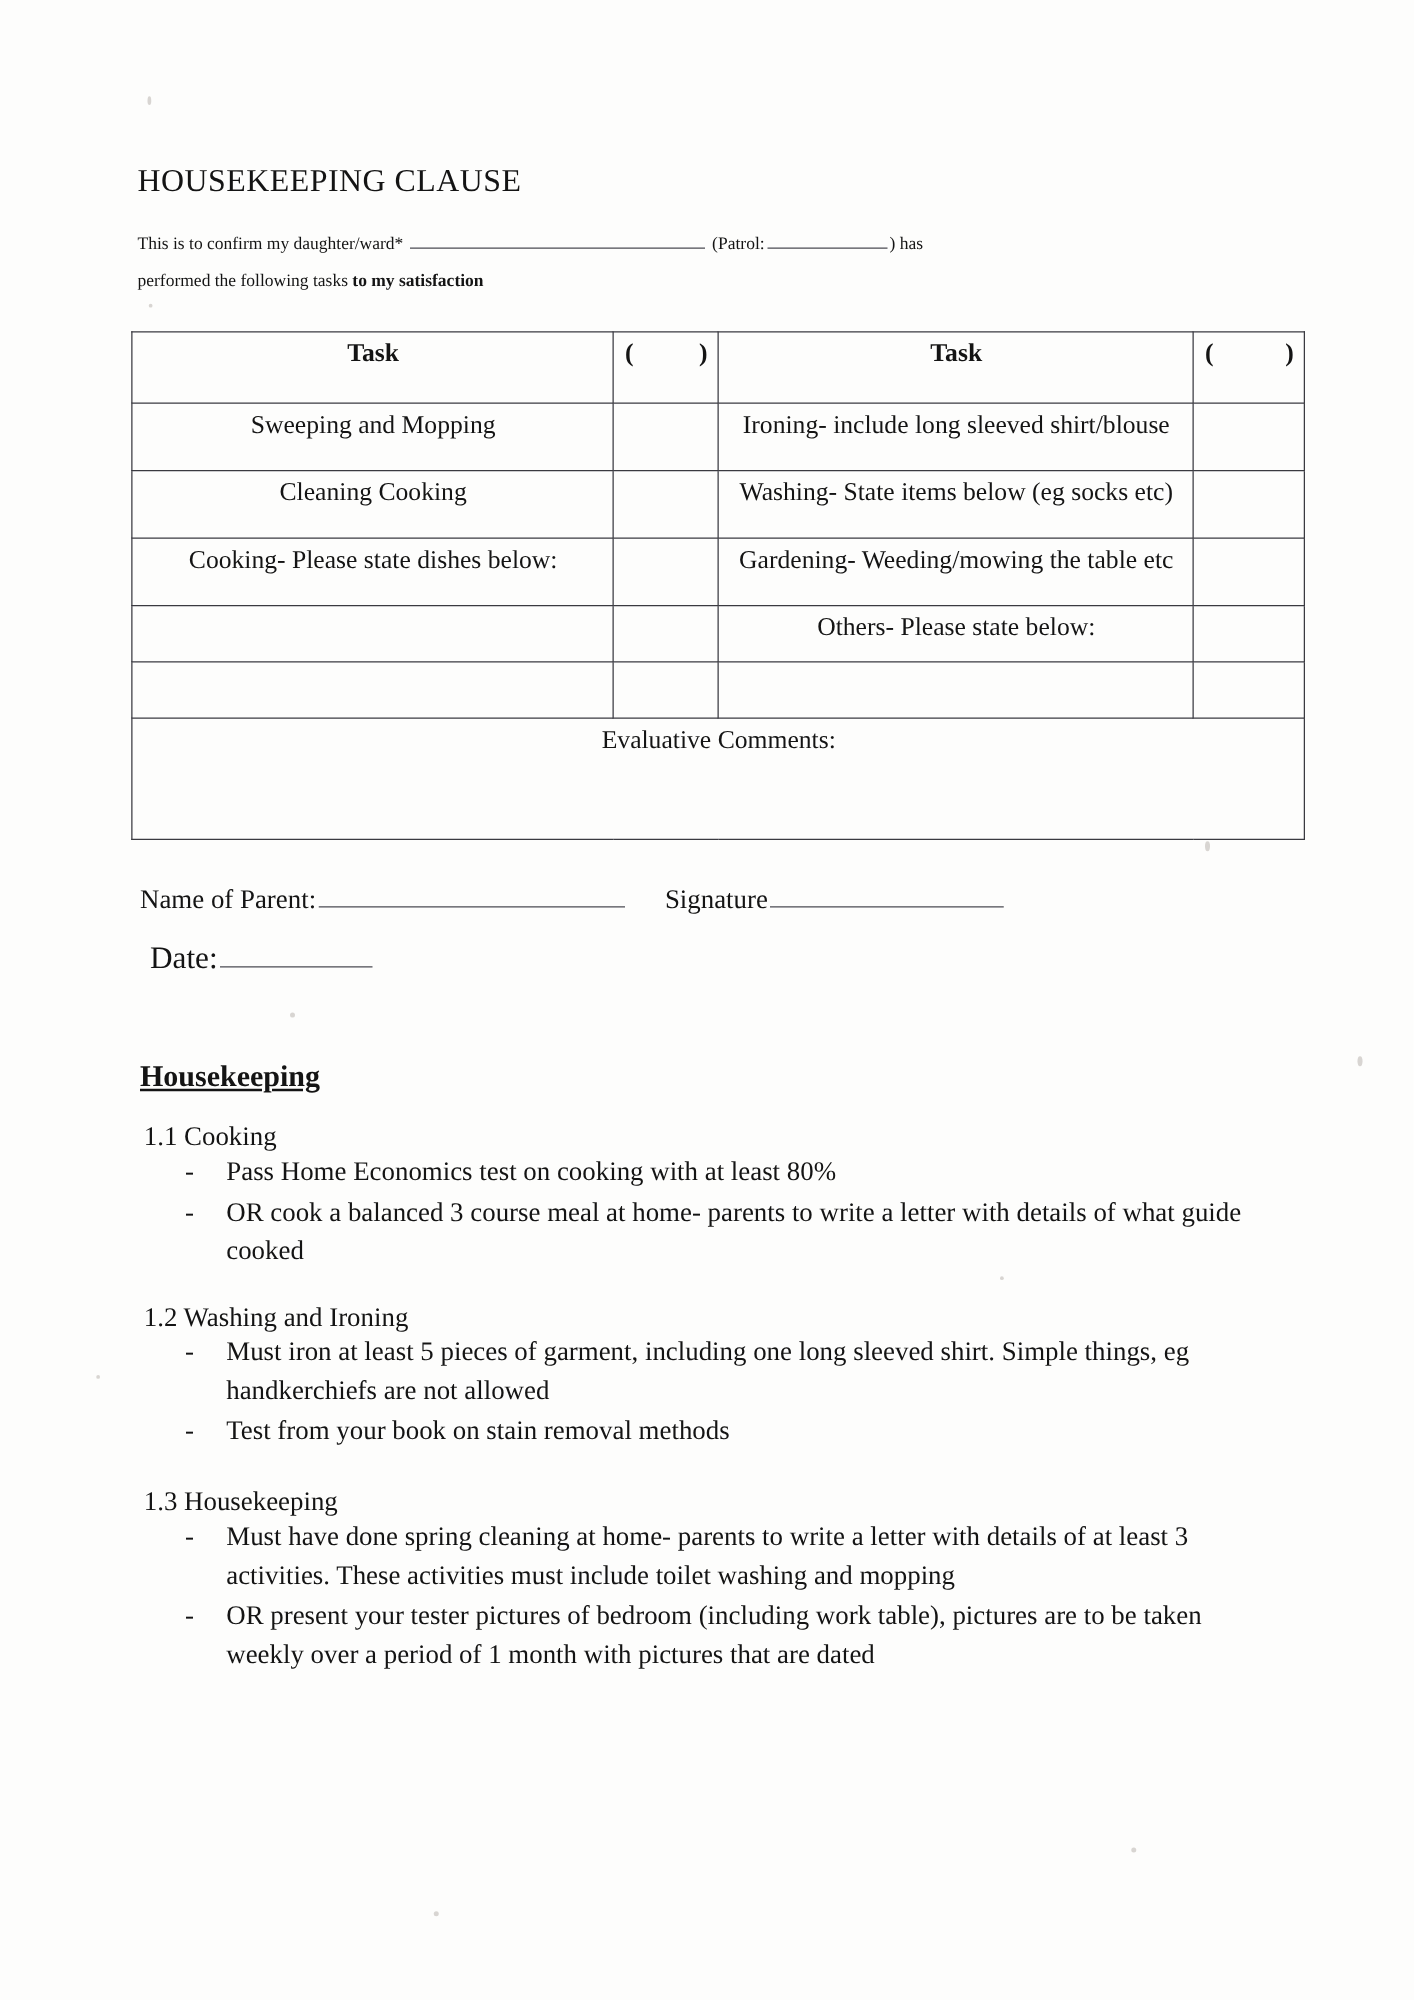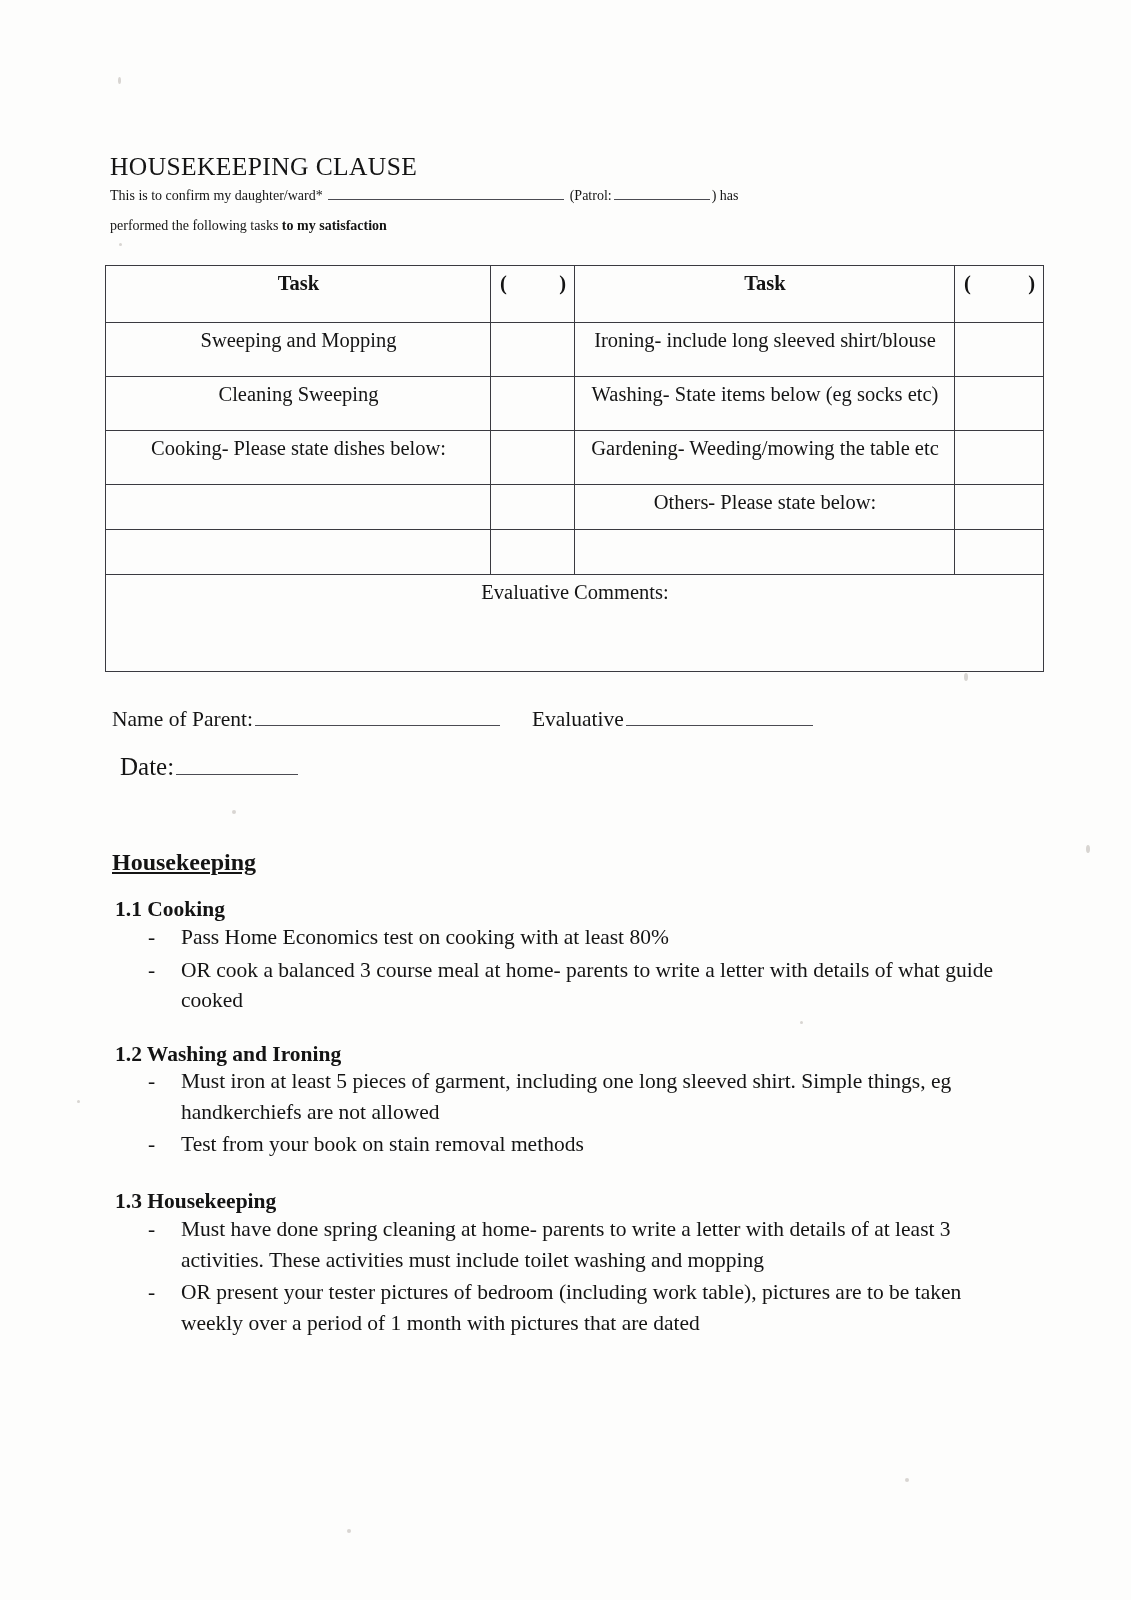--- a/index.html
+++ b/index.html
@@ -25,21 +25,20 @@
     opacity: .55;
   }
 
   .doc-title {
     position: absolute;
     left: 110px;
     top: 130px;
     font-size: 25.5px;
     letter-spacing: .4px;
     white-space: nowrap;
-    margin-top: 22px;
   }
 
   .intro {
     position: absolute;
     left: 110px;
     top: 181px;
     width: 880px;
     font-size: 14px;
     line-height: 30px;
   }
@@ -113,21 +112,21 @@
     position: absolute;
     left: 112px;
     font-size: 24px;
     font-weight: bold;
     text-decoration: underline;
   }
   .sub-title {
     position: absolute;
     left: 115px;
     font-size: 21.5px;
-    font-weight: bold;
+    font-weight: normal;
   }
   .blist {
     position: absolute;
     left: 115px;
     width: 880px;
     font-size: 21.5px;
     line-height: 30.5px;
   }
   .bitem {
     position: relative;
@@ -199,21 +198,21 @@
         </th>
       </tr>
 
       <tr class="body-row">
         <td>Sweeping and Mopping</td>
         <td></td>
         <td>Ironing- include long sleeved shirt/blouse</td>
         <td></td>
       </tr>
       <tr class="body-row">
-        <td>Cleaning Sweeping</td>
+        <td>Cleaning Cooking</td>
         <td></td>
         <td>Washing- State items below (eg socks etc)</td>
         <td></td>
       </tr>
       <tr class="body-row">
         <td>Cooking- Please state dishes below:</td>
         <td></td>
         <td>Gardening- Weeding/mowing the table etc</td>
         <td></td>
       </tr>
@@ -230,21 +229,21 @@
         <td></td>
       </tr>
 
       <tr>
         <td class="comments-cell" colspan="4">Evaluative Comments:</td>
       </tr>
     </tbody>
   </table>
 
   <div class="sig">
-    <span>Name of Parent:</span><span class="rule w-parent"></span><span class="gap"></span><span>Evaluative</span><span class="rule w-sign"></span>
+    <span>Name of Parent:</span><span class="rule w-parent"></span><span class="gap"></span><span>Signature</span><span class="rule w-sign"></span>
   </div>
 
   <div class="date-line">
     <span>Date:</span><span class="rule w-date"></span>
   </div>
 
   <div class="sec-title s-hk">Housekeeping</div>
 
   <div class="sub-title s-11">1.1 Cooking</div>
   <div class="blist l-11">

